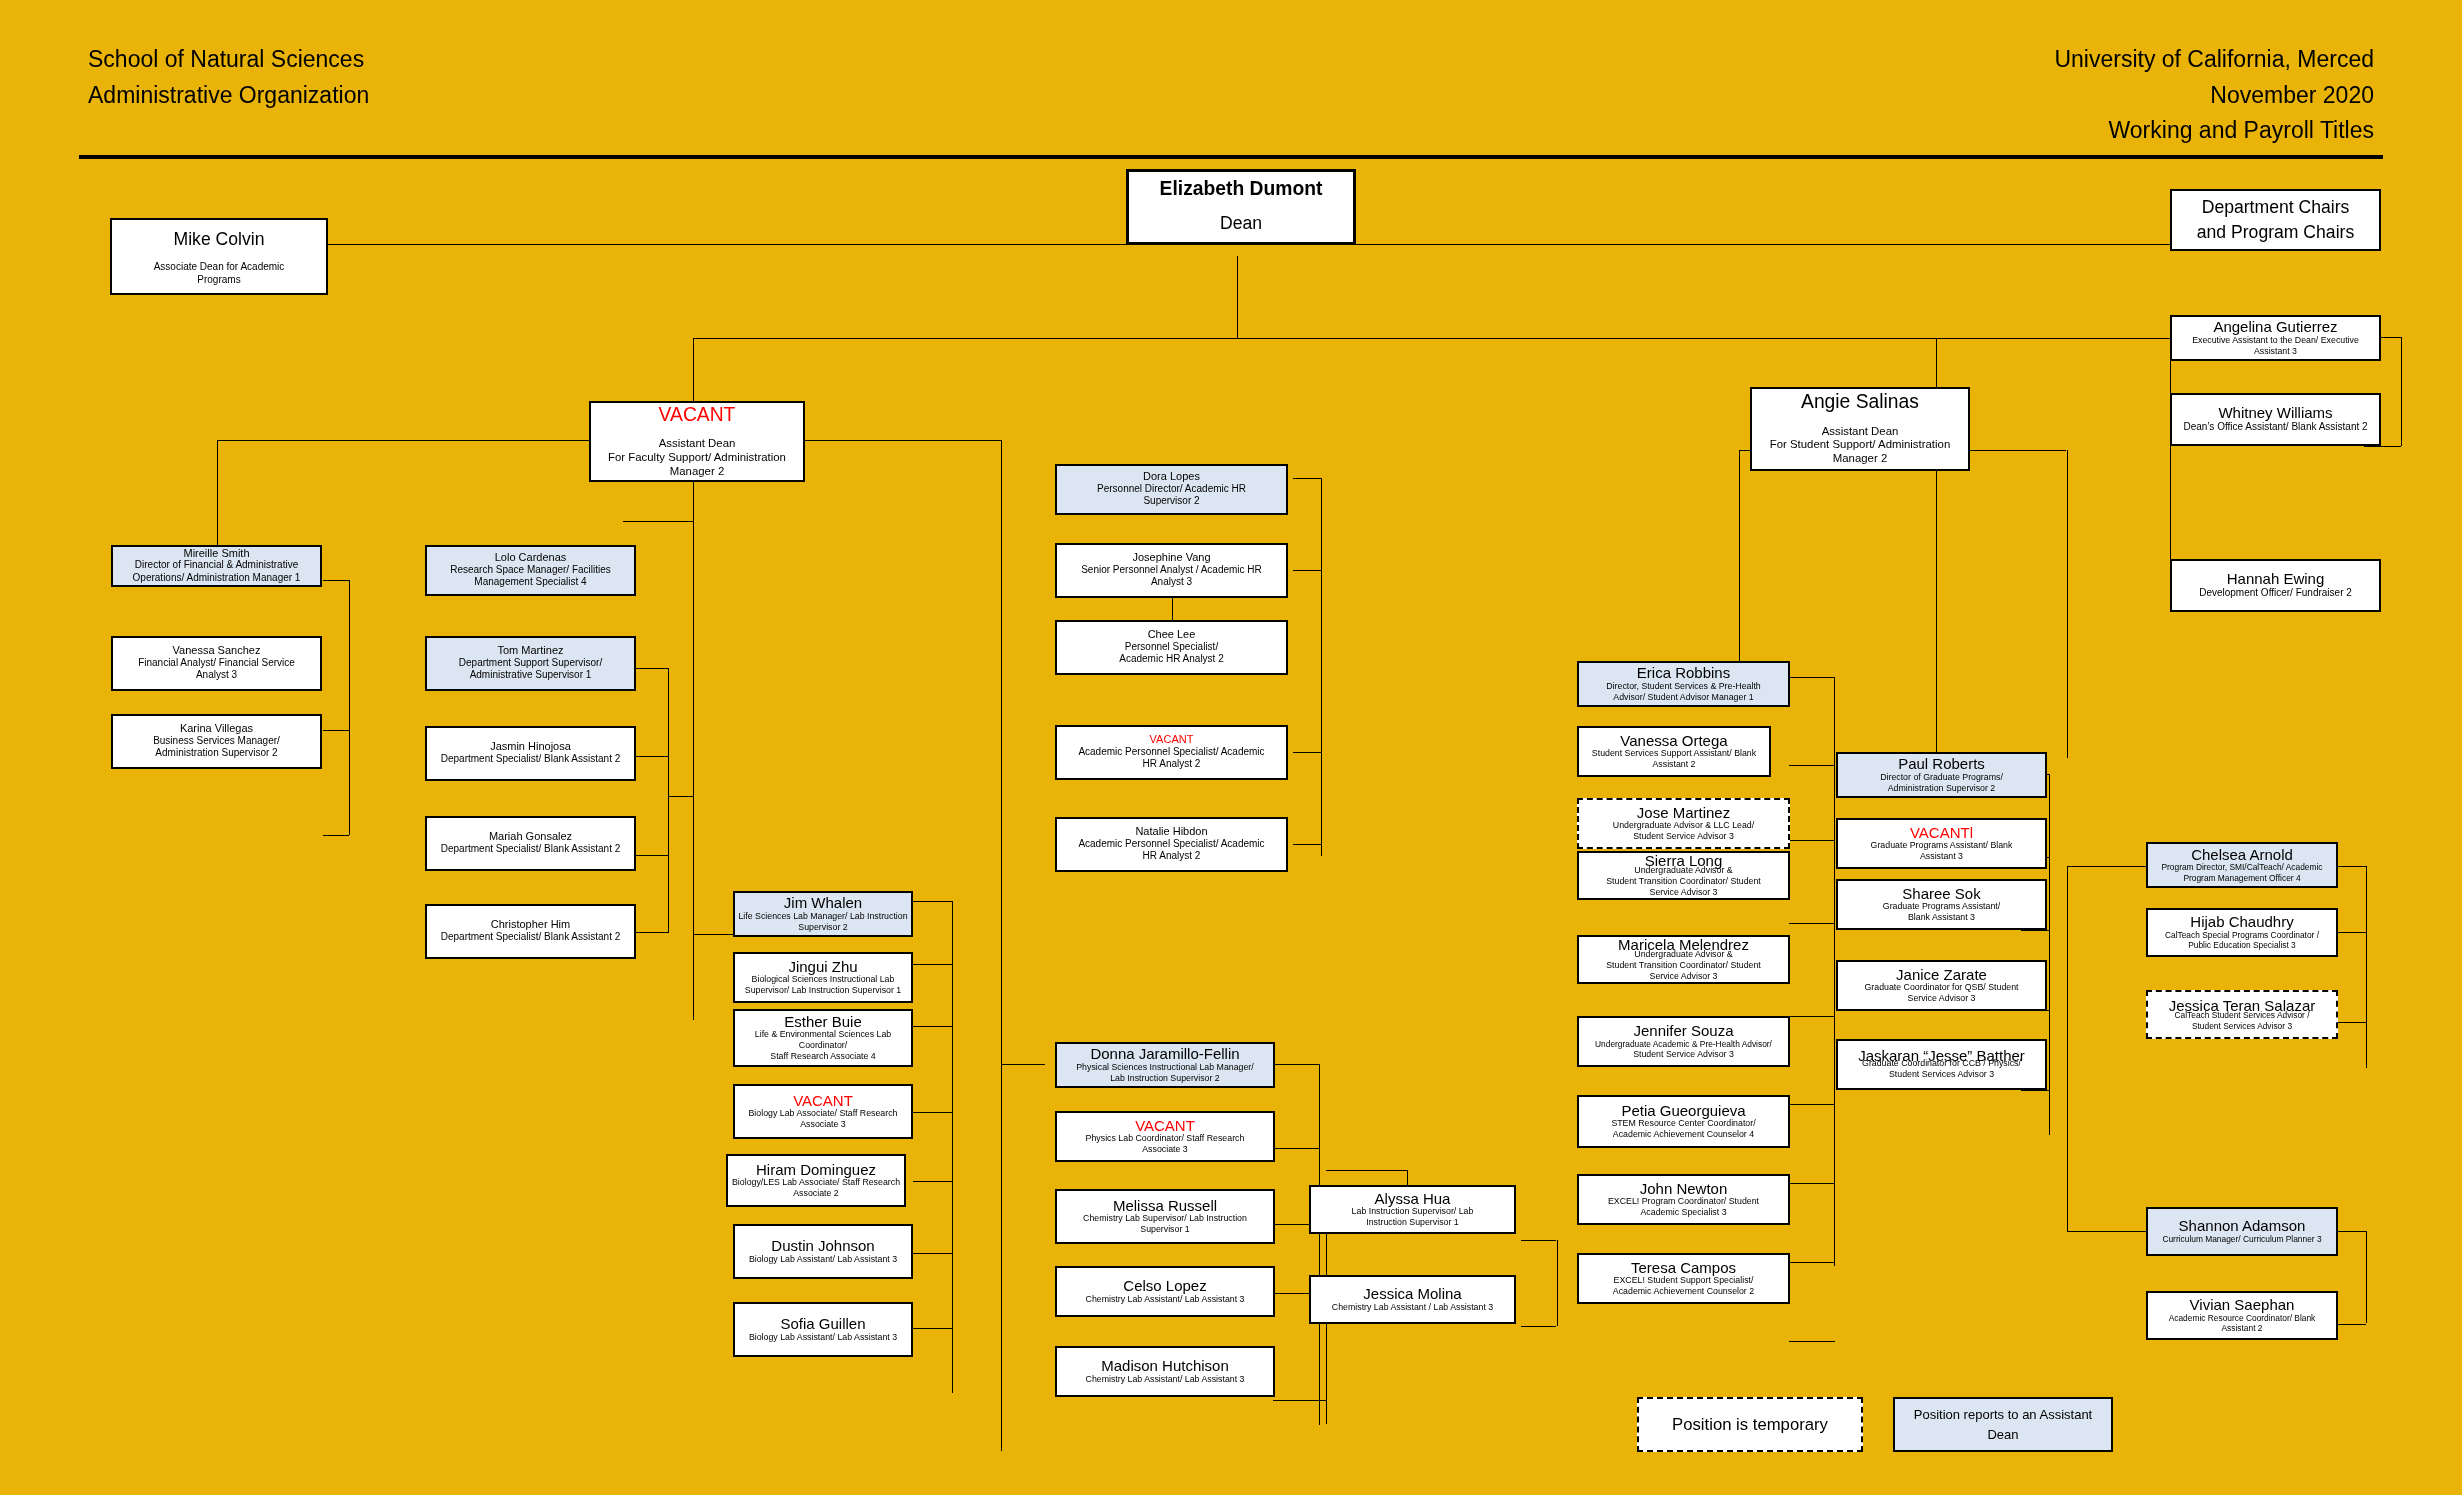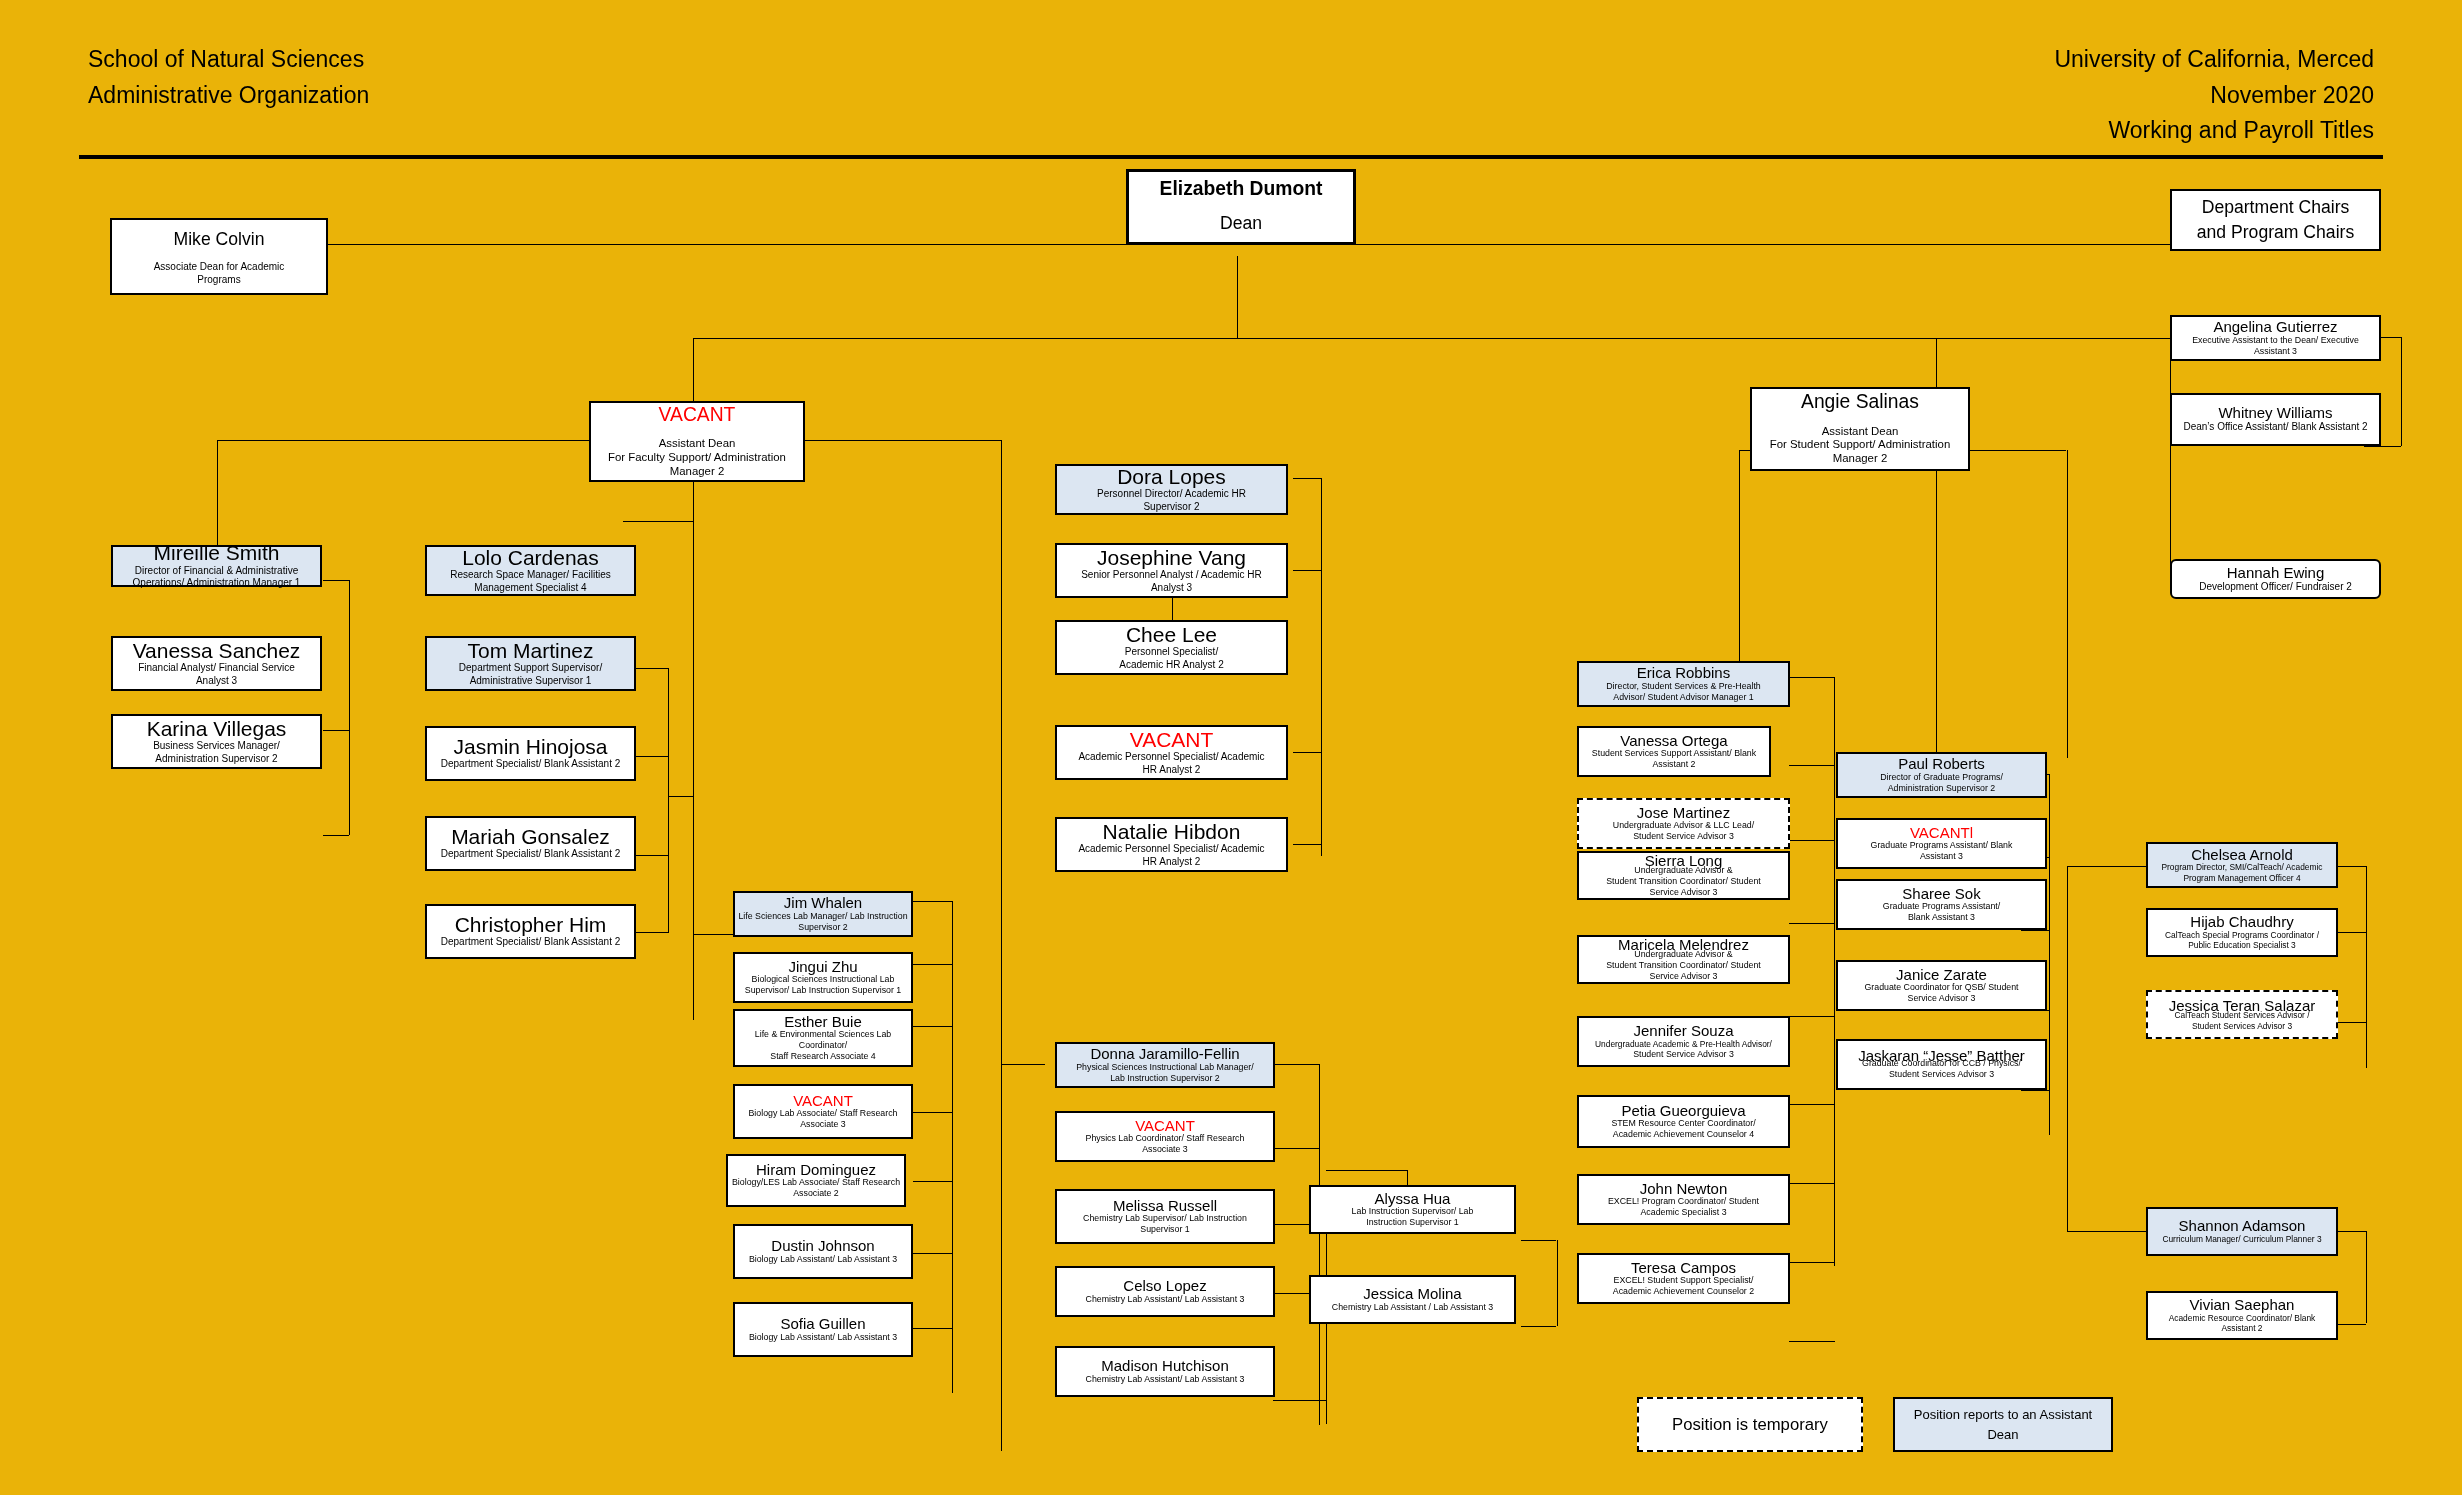--- a/index.html
+++ b/index.html
@@ -55,21 +55,21 @@
     align-items: center;
     justify-content: center;
     text-align: center;
     padding: 1.8px 2.6px;
     overflow: visible;
   }
   .box.blue { background: #dce6f2; }
   .box.temp { border: 2.6px dashed #000; }
 
   .nm {
-    font-size: 21px;
+    font-size: 11px;
     color: #000;
     line-height: 1.05;
     white-space: nowrap;
   }
   .nm.vac { color: #ff0000; }
   .ttl {
     font-size: 10px;
     color: #000;
     line-height: 1.25;
     white-space: nowrap;
@@ -256,21 +256,21 @@
     <div class="nm" style="font-size:15px">Angelina Gutierrez</div>
     <div class="ttl" style="font-size:8.8px">Executive Assistant to the Dean/ Executive</div>
     <div class="ttl" style="font-size:8.8px">Assistant 3</div>
   </div>
 
   <div class="box" style="left:2170px; top:393px; width:211px; height:53px;">
     <div class="nm" style="font-size:15px">Whitney Williams</div>
     <div class="ttl">Dean’s Office Assistant/ Blank Assistant 2</div>
   </div>
 
-  <div class="box" style="left:2170px; top:559px; width:211px; height:40px;border-radius:6px;">
+  <div class="box" style="left:2170px; top:559px; width:211px; height:53px;">
     <div class="nm" style="font-size:15px">Hannah Ewing</div>
     <div class="ttl">Development Officer/ Fundraiser 2</div>
   </div>
 
   <div class="box ad" style="left:589px; top:401px; width:216px; height:81px;">
     <div class="nm vac">VACANT</div>
     <div class="ttl">Assistant Dean</div>
     <div class="ttl">For Faculty Support/ Administration</div>
     <div class="ttl">Manager 2</div>
   </div>

